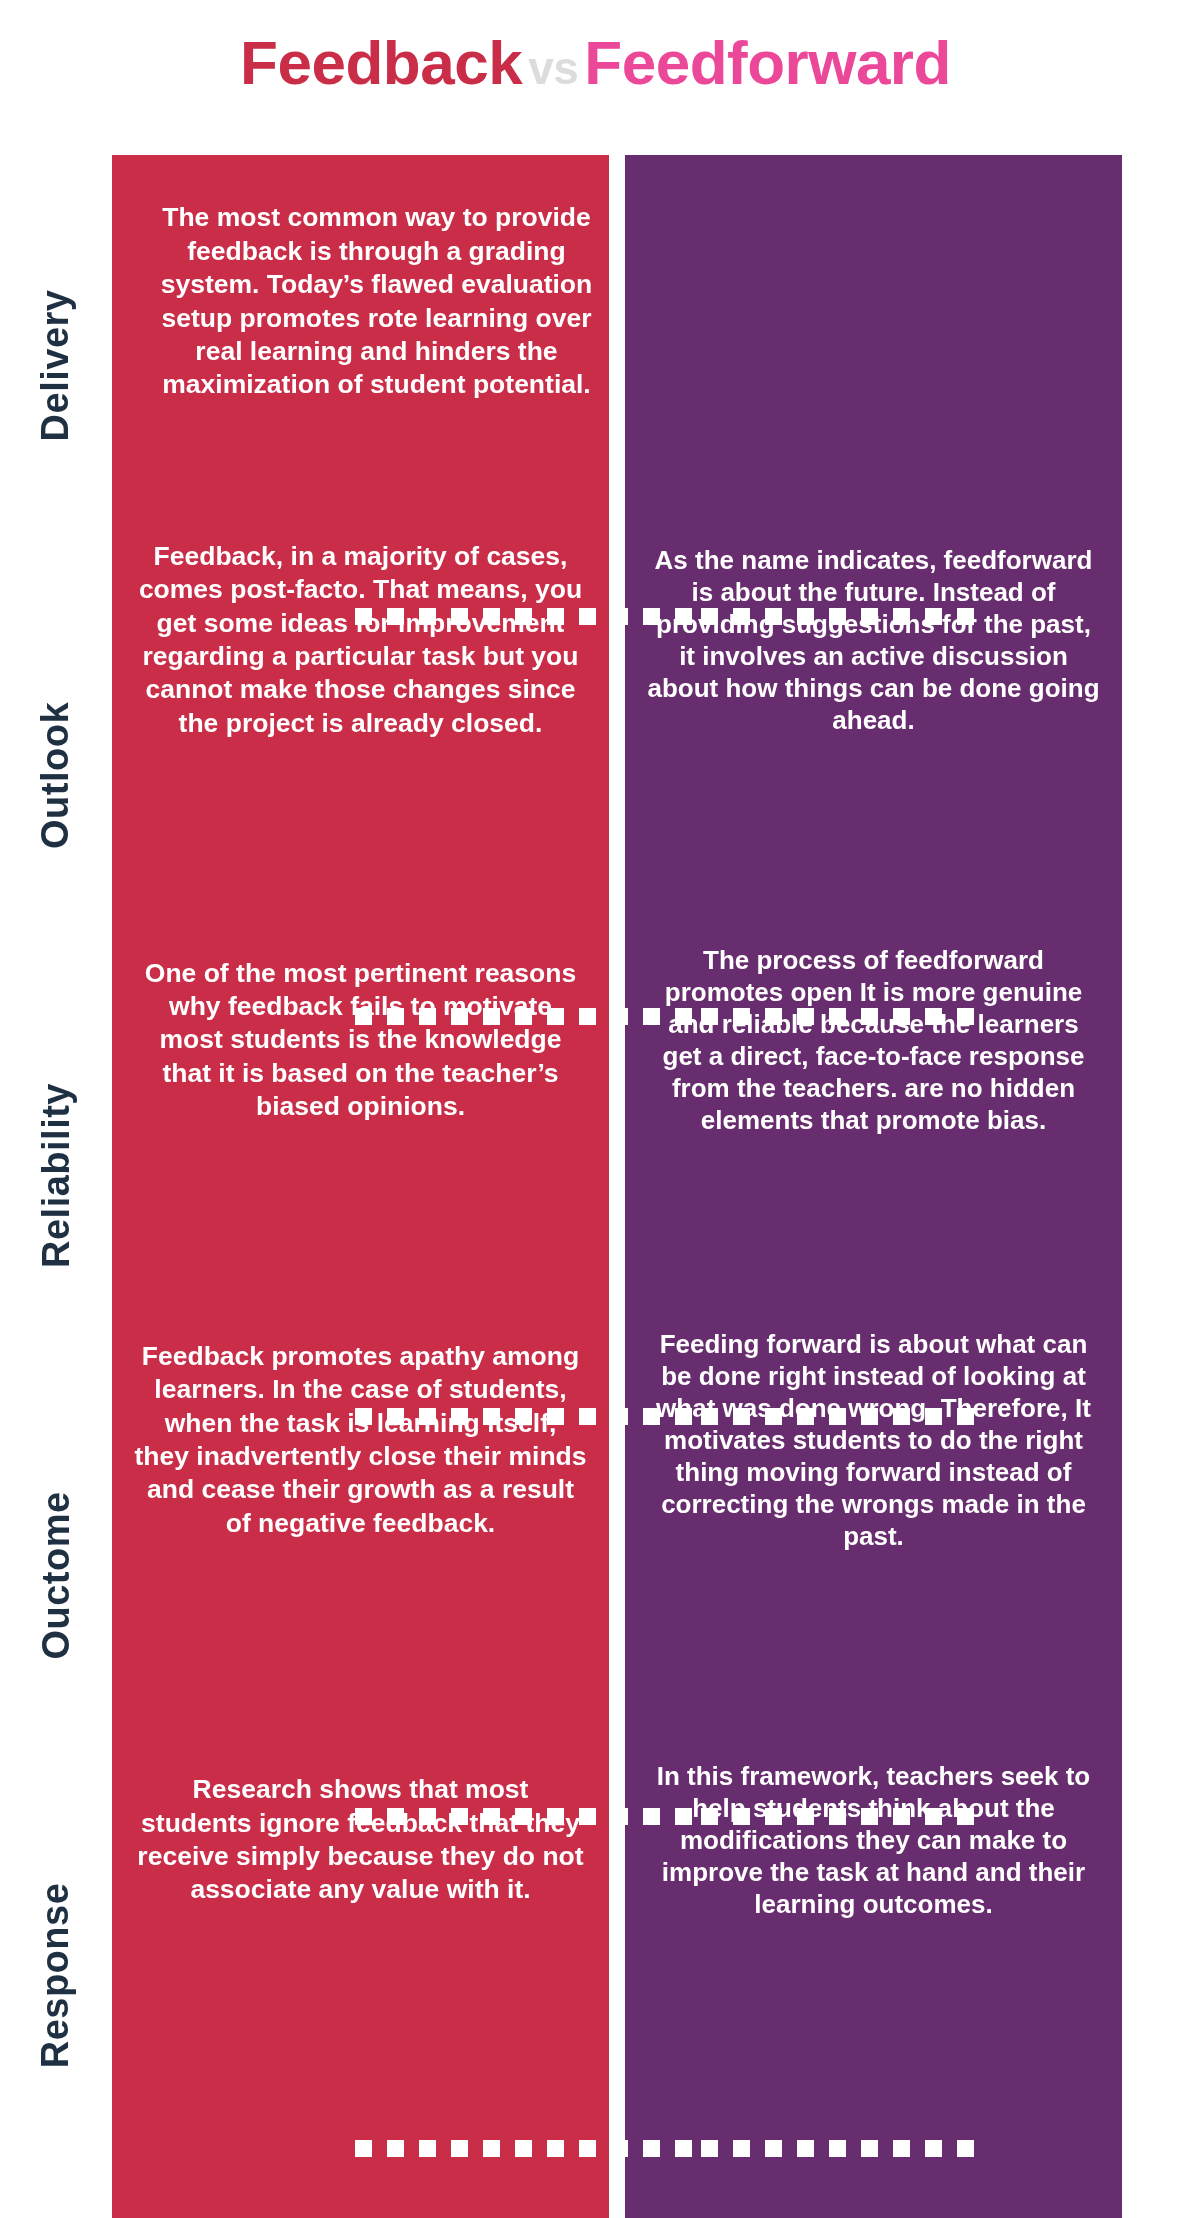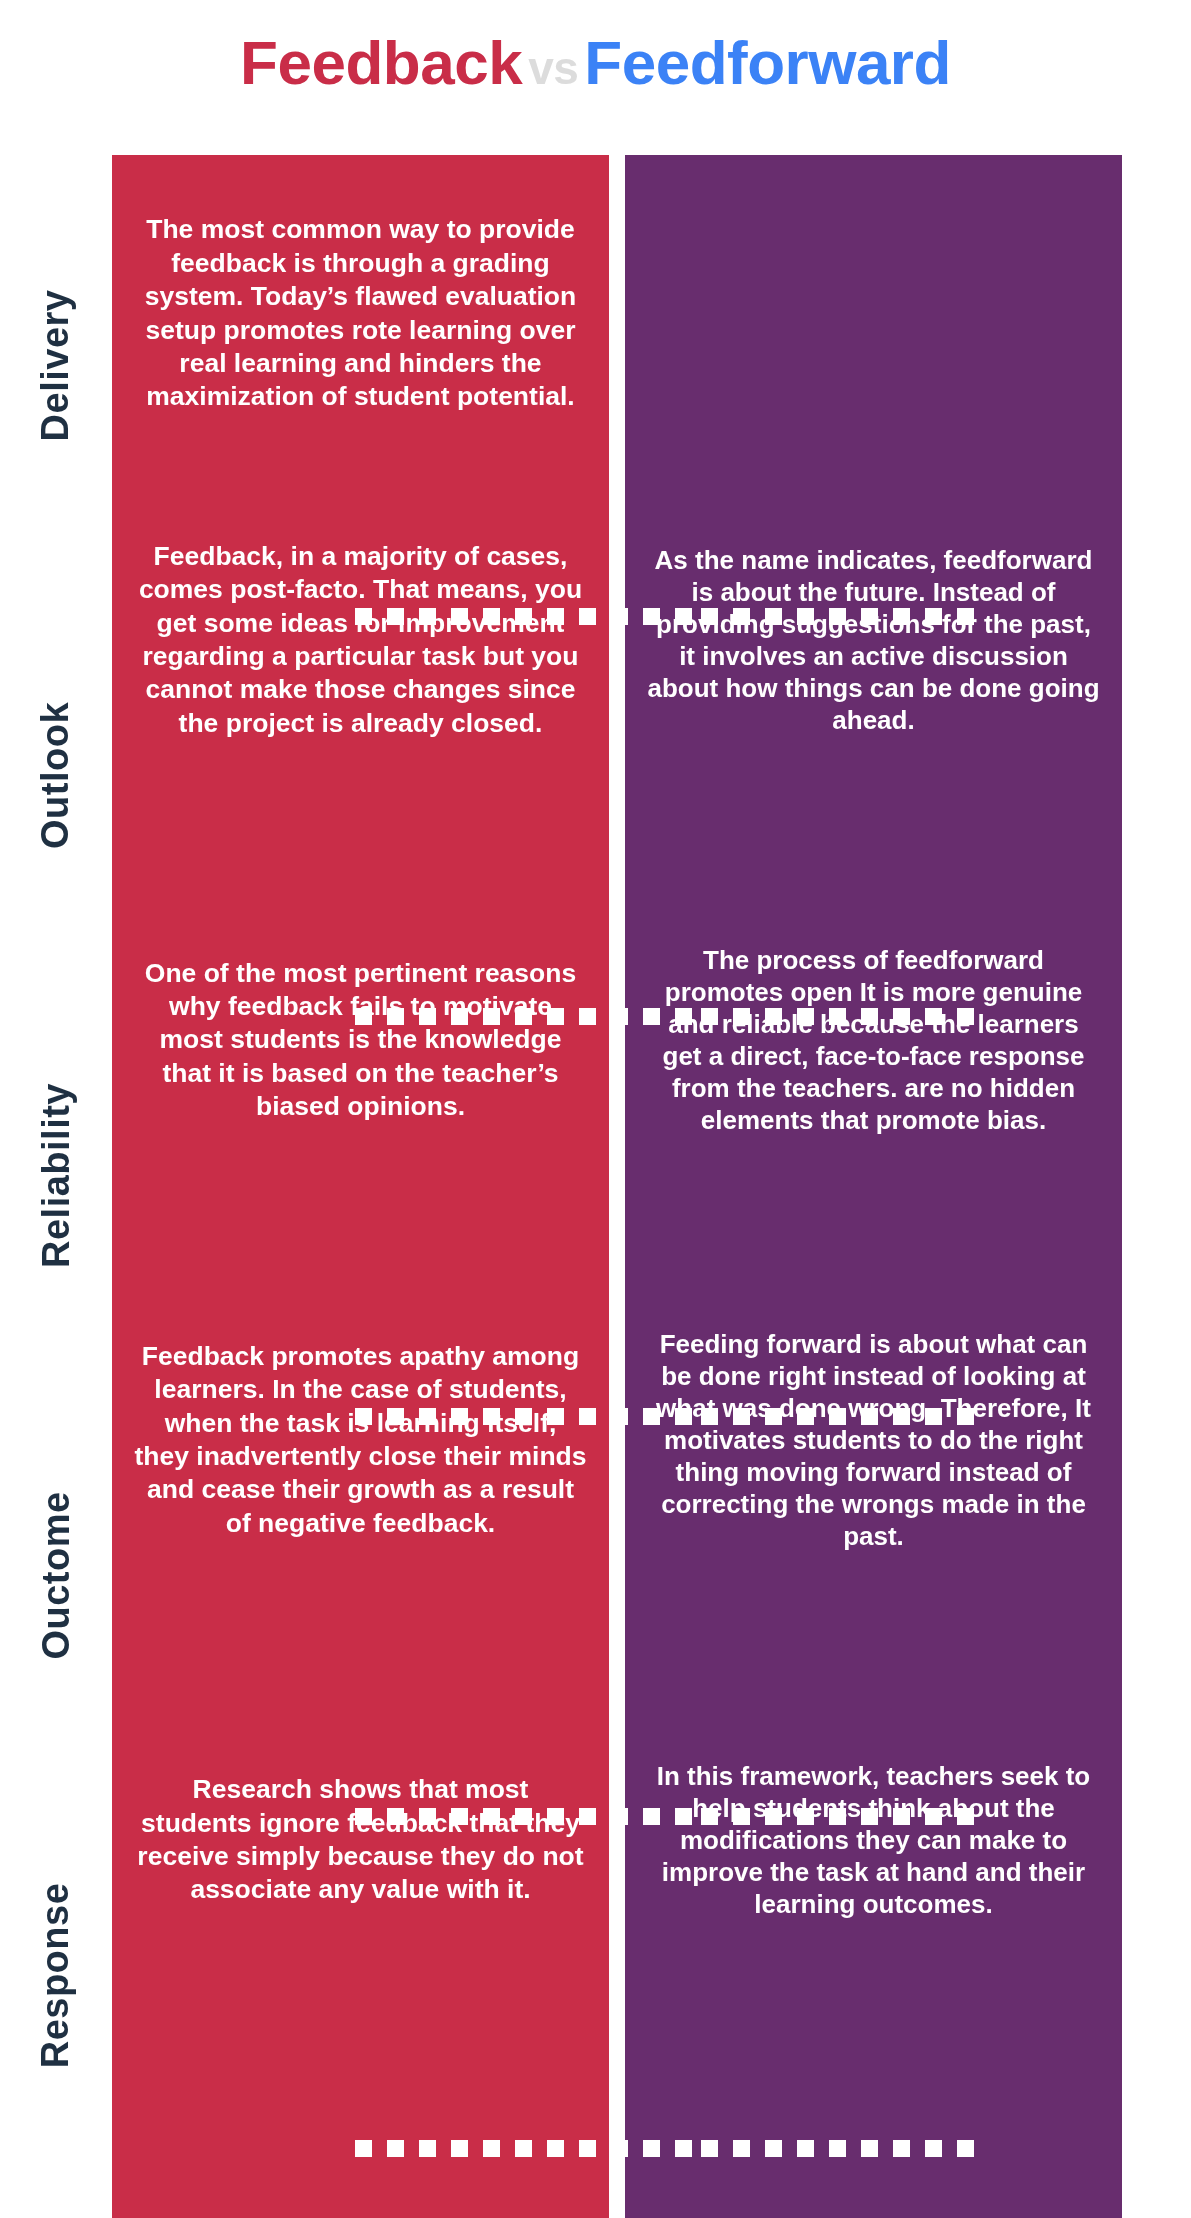--- a/index.html
+++ b/index.html
@@ -29,21 +29,21 @@
     width: 1191px;
     text-align: center;
     white-space: nowrap;
     font-size: 62px;
     font-weight: bold;
     letter-spacing: -0.5px;
     line-height: 1;
   }
   .title-left  { color: #c92d48; margin-top: 38px; }
   .title-vs    { color: #dcdcdc; font-size: 46px; padding: 0 6px; margin-top: 24px; }
-  .title-right { color: #3b82f6; }
+  .title-right { color: #ec4899; }
 
   
   .col {
     position: absolute;
     top: 155px;
     width: 497px;
     height: 2063px;
   }
   .col-left  { left: 112px;  background: #c92d48; }
   .col-right { left: 625px;  background: #682d6e; }
@@ -141,21 +141,21 @@
     </div>
     <div class="row-label" style="top:1220px;height:400px;">
       <span>Ouctome</span>
     </div>
     <div class="row-label" style="top:1620px;height:400px;">
       <span>Response</span>
     </div>
   </div>
 
   <div class="col col-left">
-    <div class="cell" style="top:16px;height:285px;">
+    <div class="cell" style="top:4px;height:285px;margin-left:16px;">
       <p>The most common way to provide feedback is through a grading system. Today’s flawed evaluation setup promotes rote learning over real learning and hinders the maximization of student potential.</p>
     </div>
     <div class="cell" style="top:285px;height:400px;">
       <p>Feedback, in a majority of cases, comes post-facto. That means, you get some ideas for improvement regarding a particular task but you cannot make those changes since the project is already closed.</p>
     </div>
     <div class="cell" style="top:685px;height:400px;align-items:center;">
       <p>One of the most pertinent reasons why feedback fails to motivate most students is the knowledge that it is based on the teacher’s biased opinions.</p>
     </div>
     <div class="cell" style="top:1085px;height:400px;">
       <p>Feedback promotes apathy among learners. In the case of students, when the task is learning itself, they inadvertently close their minds and cease their growth as a result of negative feedback.</p>

